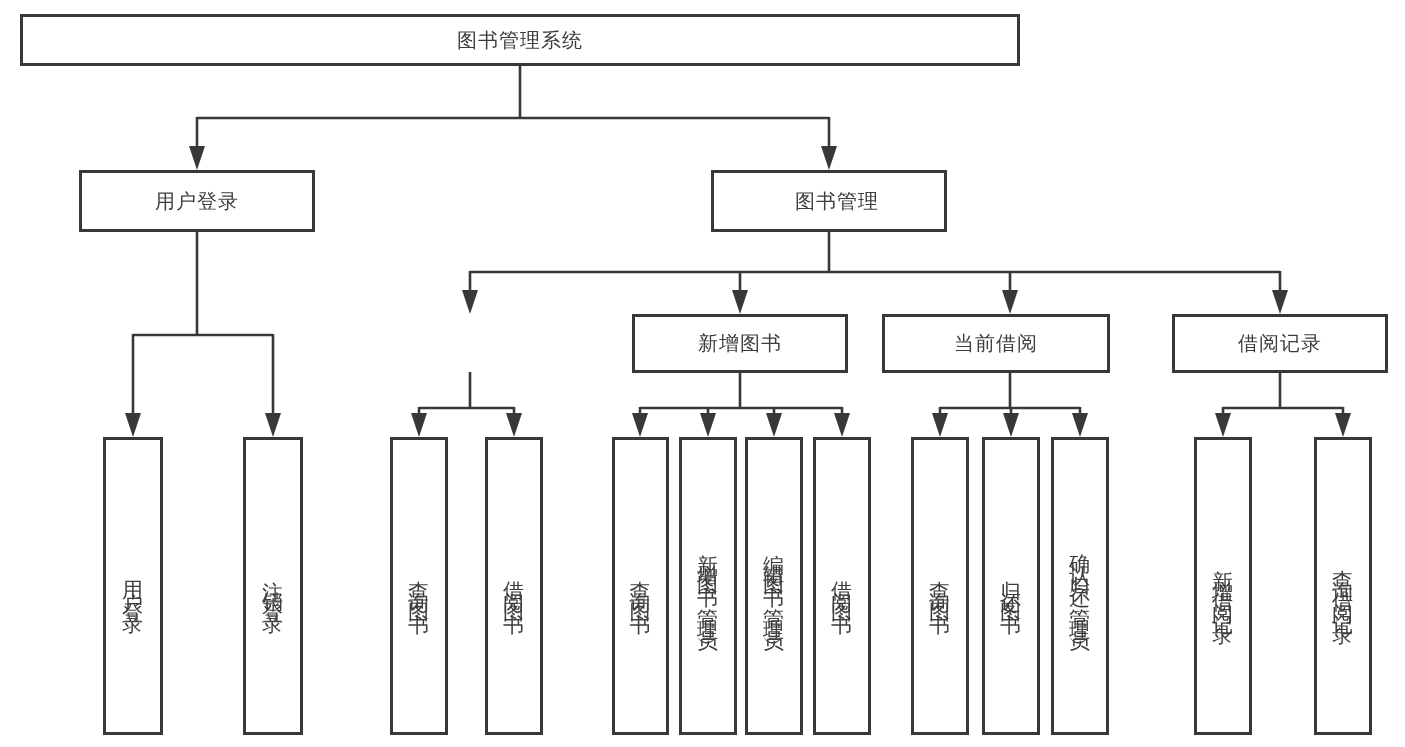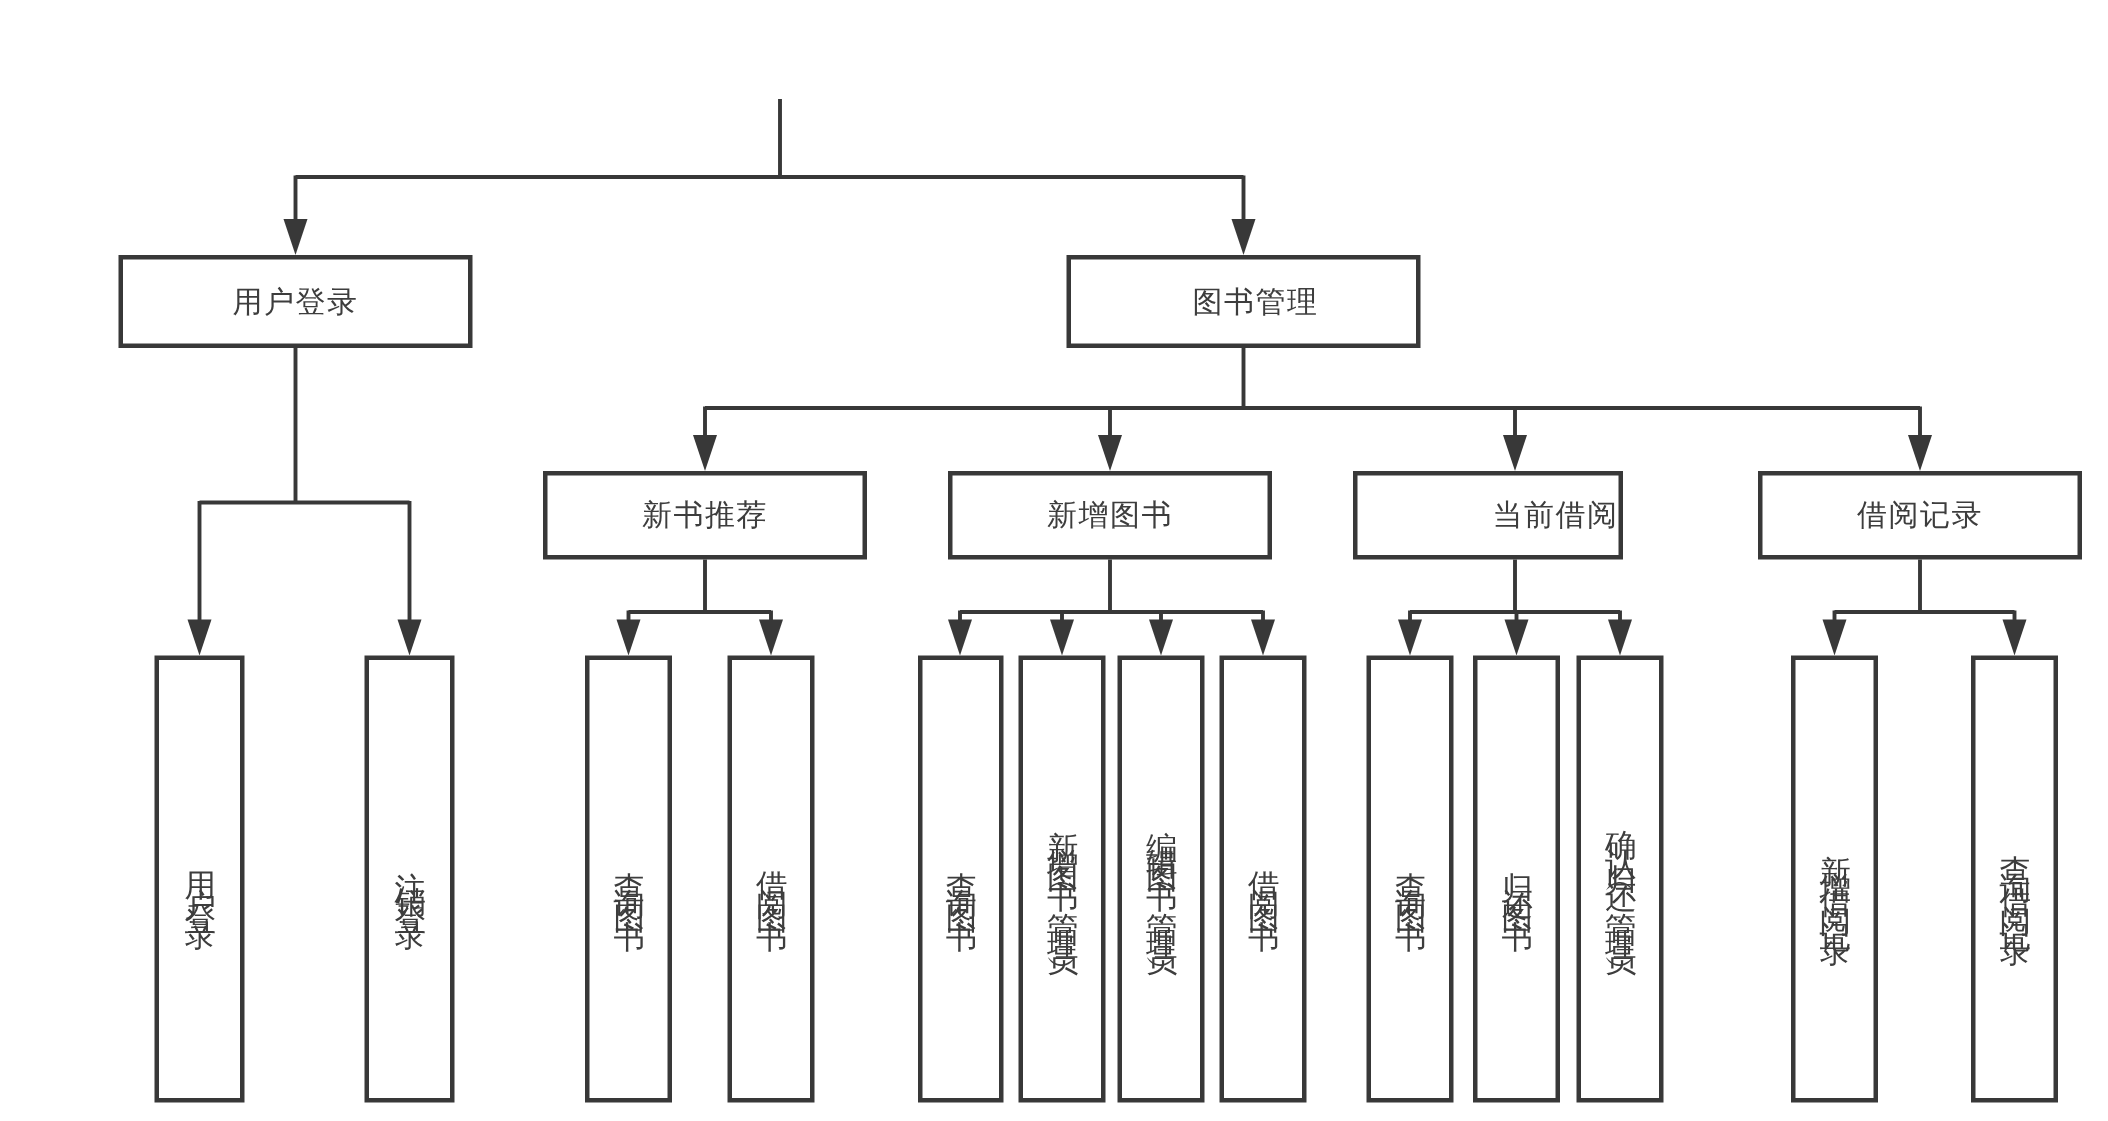--- a/index.html
+++ b/index.html
@@ -118,35 +118,35 @@
     <polygon points="1080,437 1072,413 1088,413"></polygon>
 
     <line x1="1280" y1="372" x2="1280" y2="409"></line>
     <line x1="1223" y1="408" x2="1343" y2="408"></line>
     <line x1="1223" y1="407" x2="1223" y2="417"></line>
     <polygon points="1223,437 1215,413 1231,413"></polygon>
     <line x1="1343" y1="407" x2="1343" y2="417"></line>
     <polygon points="1343,437 1335,413 1351,413"></polygon>
   </svg>
 
+  <div class="node" style="left:20px; top:14px; width:1000px; height:52px;">
+    <span>图书管理系统</span>
+  </div>
 
   <div class="node" style="left:79px; top:170px; width:236px; height:62px;">
     <span>用户登录</span>
   </div>
   <div class="node" style="left:711px; top:170px; width:236px; height:62px;padding-left:16px;">
     <span>图书管理</span>
   </div>
 
-  <div class="node" style="left:362px; top:314px; width:216px; height:59px;">
-    <span>新书推荐</span>
-  </div>
   <div class="node" style="left:632px; top:314px; width:216px; height:59px;">
     <span>新增图书</span>
   </div>
-  <div class="node" style="left:902px; top:314px; width:180px; height:59px;justify-content:flex-end;">
+  <div class="node" style="left:882px; top:314px; width:228px; height:59px;">
     <span>当前借阅</span>
   </div>
   <div class="node" style="left:1172px; top:314px; width:216px; height:59px;">
     <span>借阅记录</span>
   </div>
 
   <div class="node leaf" style="left:103px; top:437px; width:60px; height:298px;">
     <span>用户登录</span>
   </div>
   <div class="node leaf" style="left:243px; top:437px; width:60px; height:298px;">

